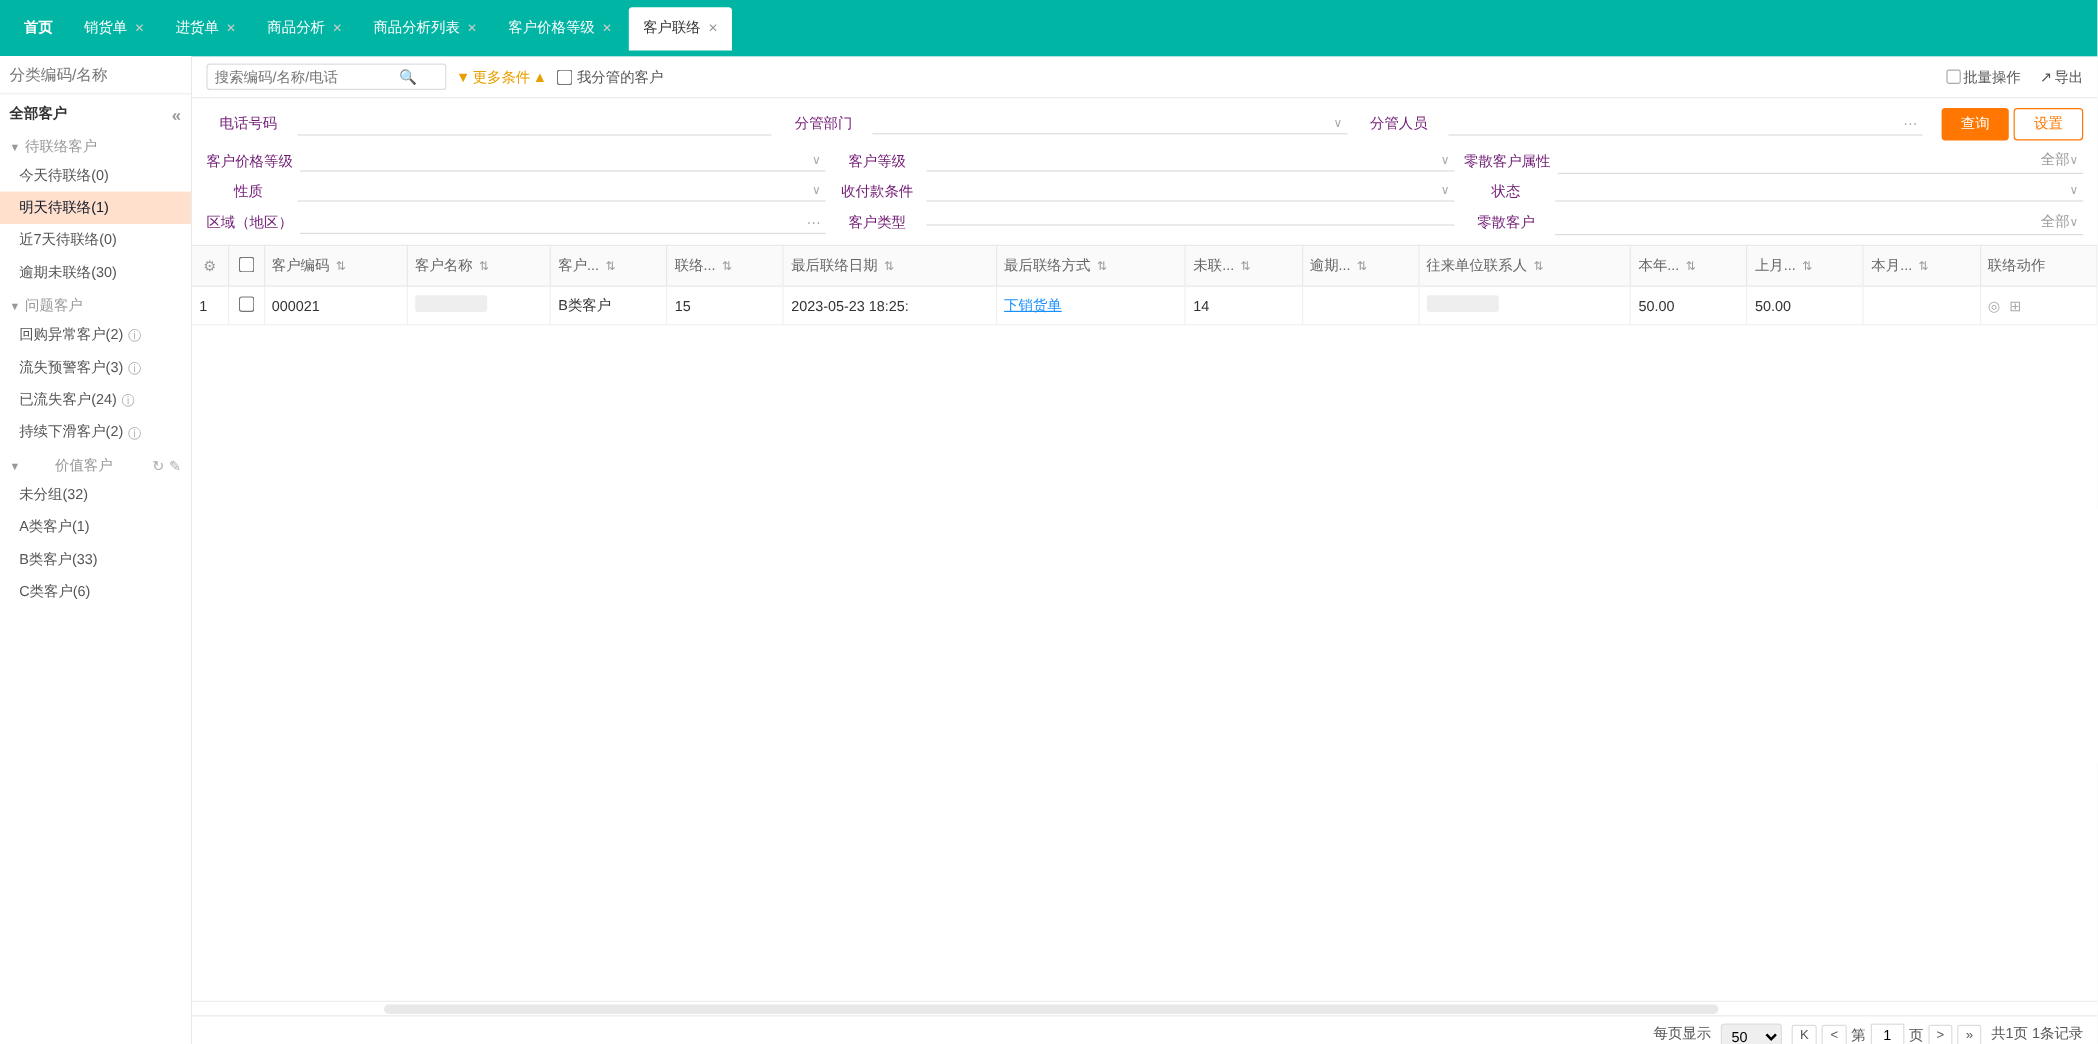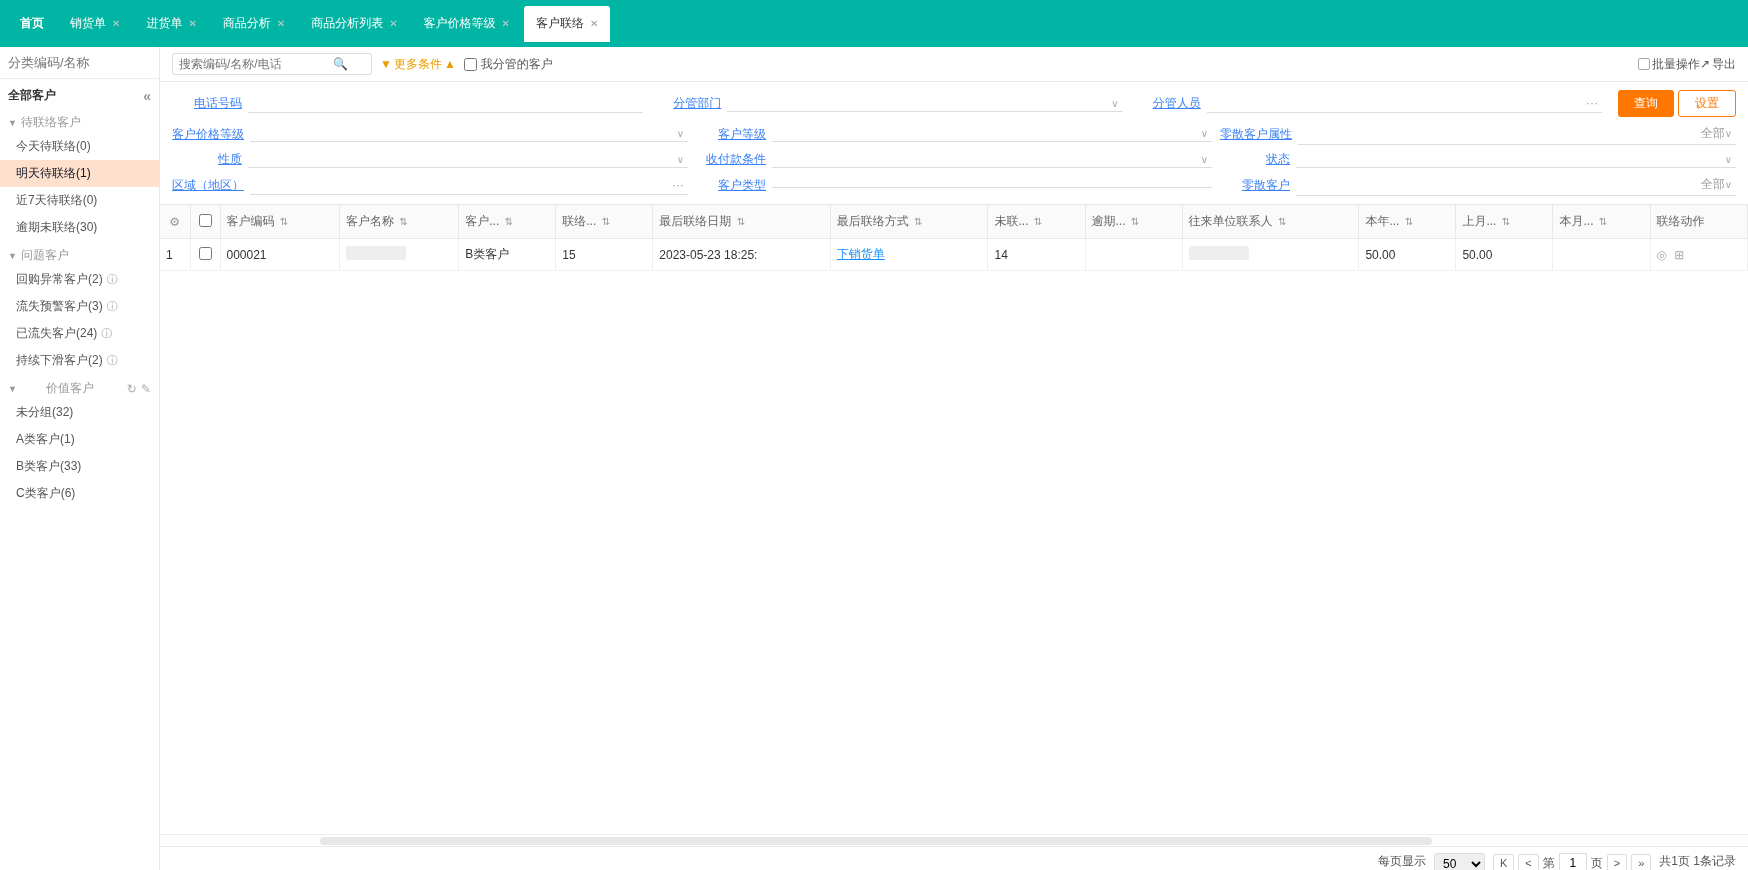--- a/index.html
+++ b/index.html
@@ -67,21 +67,21 @@
       font-weight: bold;
       color: #333;
       font-size: 12px;
     }
     .sidebar-item {
       padding: 5px 8px 5px 16px;
       cursor: pointer;
       color: #555;
       font-size: 12px;
       display: flex;
-      align-items: center;
+      align-items: flex-end;
       gap: 4px;
     }
     .sidebar-item.active { background: #ffe0cc; color: #0f172a; }
     .sidebar-group-title {
       padding: 6px 8px 2px 8px;
       color: #999;
       font-size: 11px;
       display: flex;
       align-items: center;
       gap: 4px;
@@ -136,21 +136,21 @@
       display: flex;
       align-items: center;
       gap: 4px;
       color: #555;
       font-size: 12px;
     }
     .spacer { flex: 1; }
     .toolbar-right {
       display: flex;
       align-items: flex-end;
-      gap: 0;
+      gap: 16px;
     }
     .batch-op-btn, .export-btn {
       color: #555;
       cursor: pointer;
       font-size: 12px;
       display: flex;
       align-items: center;
       gap: 2px;
     }
 
@@ -168,26 +168,25 @@
     }
     .filter-row:last-child { margin-bottom: 0; }
     .filter-field {
       display: flex;
       align-items: center;
       flex: 1;
       gap: 6px;
       min-width: 0;
     }
     .filter-label {
-      color: #3b82f6;
+      color: #701a75;
       white-space: nowrap;
       font-size: 12px;
       min-width: 70px;
-      text-align: right;
-      text-decoration: underline;
+      text-align: center;
     }
     .filter-input {
       flex: 1;
       border: none;
       border-bottom: 1px solid #ddd;
       padding: 2px 4px;
       font-size: 12px;
       outline: none;
       color: #333;
     }

